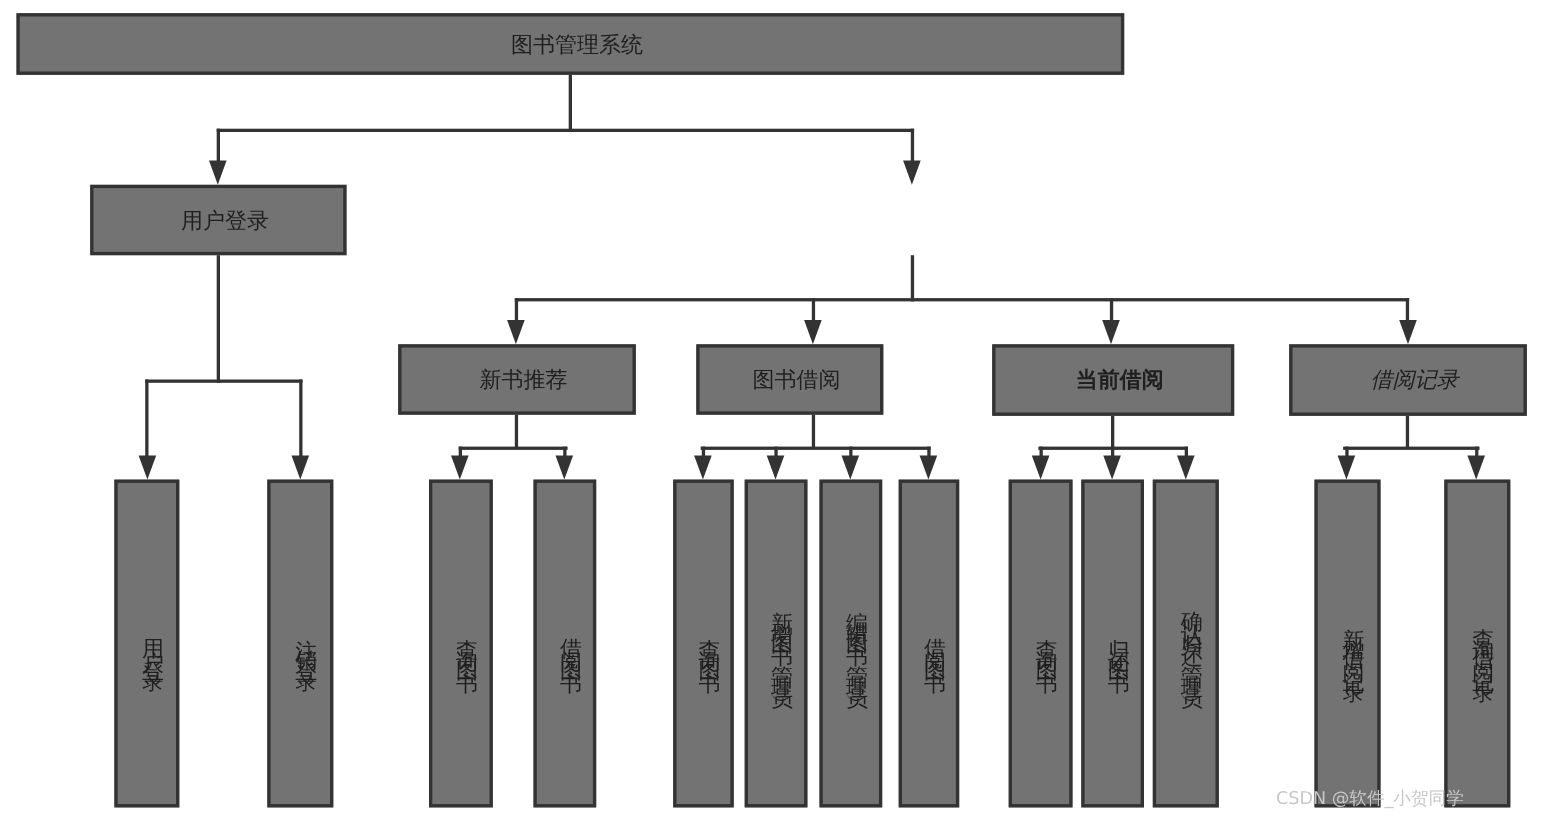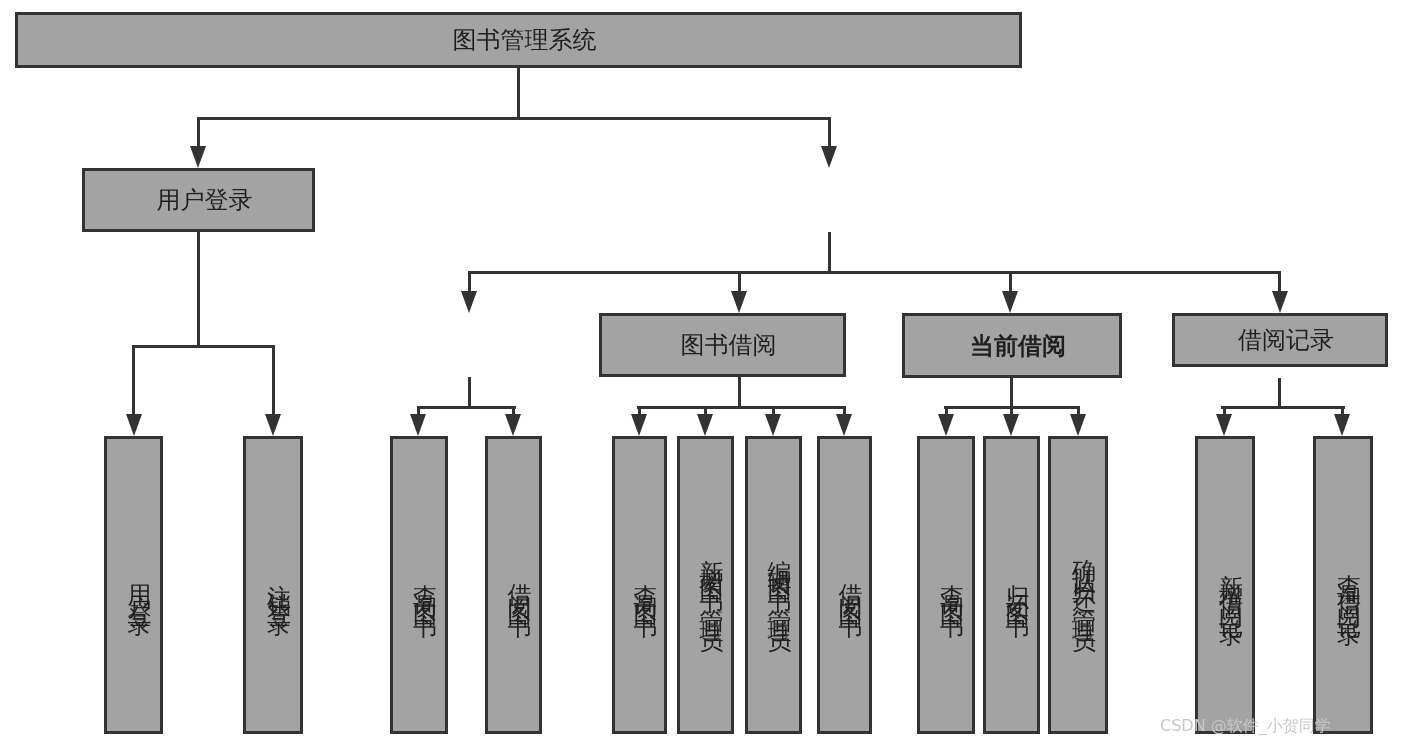--- a/index.html
+++ b/index.html
@@ -8,24 +8,24 @@
     --watermark:#c7c7c7;
     --background:#ffffff;
   }
   html,body{margin:0;padding:0;background:var(--background);}
   .canvas{
     position:relative;width:1405px;height:747px;background:var(--background);
     overflow:hidden;font-family:"DejaVu Sans","Liberation Sans",sans-serif;
     color:var(--text);
   }
   .box{
-    position:absolute;box-sizing:border-box;background:#a3a3a3;
+    position:absolute;box-sizing:border-box;background:#737373;
     border:3px solid var(--line);
     display:flex;align-items:center;justify-content:center;
-    font-size:24px;color:var(--text);padding-left:12px;
+    font-size:20px;color:var(--text);padding-left:12px;
   }
   .vbox{
     writing-mode:vertical-rl;
     text-orientation:mixed;
     letter-spacing:10px;
     line-height:1;
   }
   .line{position:absolute;background:var(--line);}
   .arrow{
     position:absolute;width:0;height:0;
@@ -65,23 +65,24 @@
   <div class="line" style="left:468px;top:271px;width:813px;height:3px;"></div>
   <div class="line" style="left:468px;top:271px;width:3px;height:24px;"></div>
   <div class="arrow" style="left:461px;top:291px;"></div>
   <div class="line" style="left:738px;top:271px;width:3px;height:24px;"></div>
   <div class="arrow" style="left:731px;top:291px;"></div>
   <div class="line" style="left:1009px;top:271px;width:3px;height:24px;"></div>
   <div class="arrow" style="left:1002px;top:291px;"></div>
   <div class="line" style="left:1278px;top:271px;width:3px;height:24px;"></div>
   <div class="arrow" style="left:1272px;top:291px;"></div>
 
-  <div class="box" style="left:599px;top:313px;width:247px;height:64px;">图书借阅</div>
+  <div class="box" style="left:362px;top:313px;width:216px;height:64px;">新书推荐</div>
+  <div class="box" style="left:633px;top:313px;width:170px;height:64px;">图书借阅</div>
   <div class="box" style="left:902px;top:313px;width:220px;height:65px;font-weight:bold;">当前借阅</div>
-  <div class="box" style="left:1172px;top:313px;width:216px;height:54px;">借阅记录</div>
+  <div class="box" style="left:1172px;top:313px;width:216px;height:65px;font-style:italic;">借阅记录</div>
 
   <div class="line" style="left:468px;top:377px;width:3px;height:31px;"></div>
   <div class="line" style="left:417px;top:406px;width:99px;height:3px;"></div>
   <div class="line" style="left:417px;top:406px;width:3px;height:12px;"></div>
   <div class="arrow" style="left:410px;top:414px;"></div>
   <div class="line" style="left:512px;top:406px;width:3px;height:12px;"></div>
   <div class="arrow" style="left:505px;top:414px;"></div>
 
   <div class="line" style="left:738px;top:377px;width:3px;height:31px;"></div>
   <div class="line" style="left:637px;top:406px;width:209px;height:3px;"></div>

